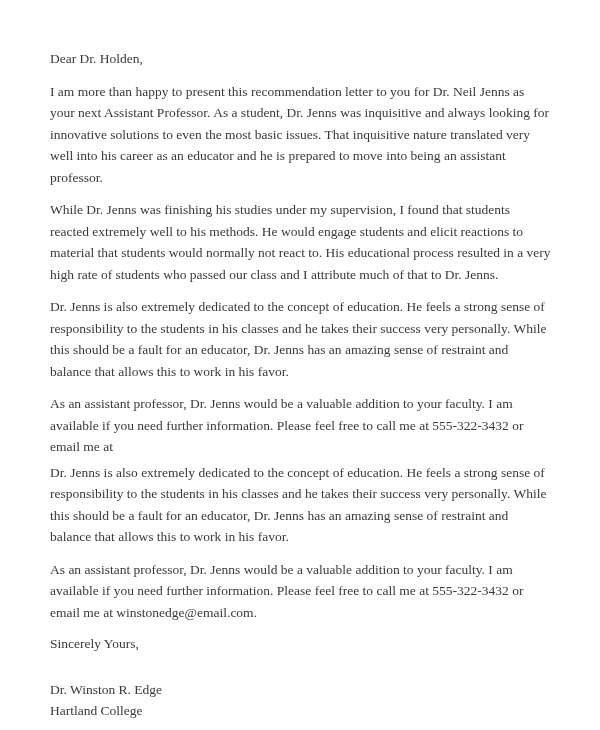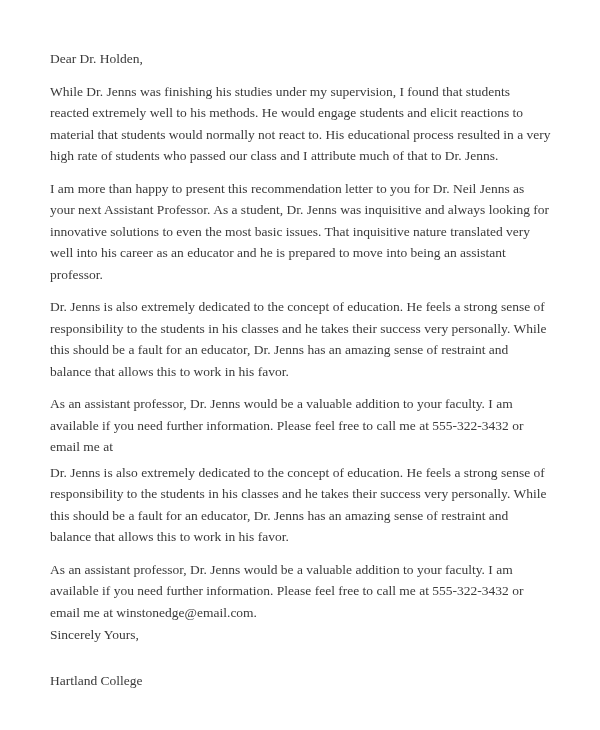--- a/index.html
+++ b/index.html
@@ -32,47 +32,48 @@
   .salutation {
     margin: 0 0 0 0;
   }
   .para {
     margin-top: 11px;
   }
   .para.tight {
     margin-top: 4px;
   }
   .closing {
-    margin-top: 1px;
+    margin-top: 10px;
   }
   .signature {
     margin-top: 24px;
   }
   .signature p {
     margin: 0;
   }
 </style>
 </head>
 <body>
 
 <div class="page letter-text">
 
   <p class="salutation">Dear Dr. Holden,</p>
 
+  <p class="para">I am more than happy to present this recommendation letter to you for Dr. Neil Jenns as your next Assistant Professor. As a student, Dr. Jenns was inquisitive and always looking for innovative solutions to even the most basic issues. That inquisitive nature translated very well into his career as an educator and he is prepared to move into being an assistant professor.</p>
+
   <p class="para">While Dr. Jenns was finishing his studies under my supervision, I found that students reacted extremely well to his methods. He would engage students and elicit reactions to material that students would normally not react to. His educational process resulted in a very high rate of students who passed our class and I attribute much of that to Dr. Jenns.</p>
-
-  <p class="para">I am more than happy to present this recommendation letter to you for Dr. Neil Jenns as your next Assistant Professor. As a student, Dr. Jenns was inquisitive and always looking for innovative solutions to even the most basic issues. That inquisitive nature translated very well into his career as an educator and he is prepared to move into being an assistant professor.</p>
 
   <p class="para">Dr. Jenns is also extremely dedicated to the concept of education. He feels a strong sense of responsibility to the students in his classes and he takes their success very personally. While this should be a fault for an educator, Dr. Jenns has an amazing sense of restraint and balance that allows this to work in his favor.</p>
 
   <p class="para">As an assistant professor, Dr. Jenns would be a valuable addition to your faculty. I am available if you need further information. Please feel free to call me at 555-322-3432 or email me at</p>
 
   <p class="para tight">Dr. Jenns is also extremely dedicated to the concept of education. He feels a strong sense of responsibility to the students in his classes and he takes their success very personally. While this should be a fault for an educator, Dr. Jenns has an amazing sense of restraint and balance that allows this to work in his favor.</p>
 
   <p class="para">As an assistant professor, Dr. Jenns would be a valuable addition to your faculty. I am available if you need further information. Please feel free to call me at 555-322-3432 or email me at winstonedge@email.com.</p>
 
   <p class="para closing">Sincerely Yours,</p>
 
   <div class="signature">
+    <p>Dr. Winston R. Edge</p>
     <p>Hartland College</p>
   </div>
 
 </div>
 
 </body></html>

